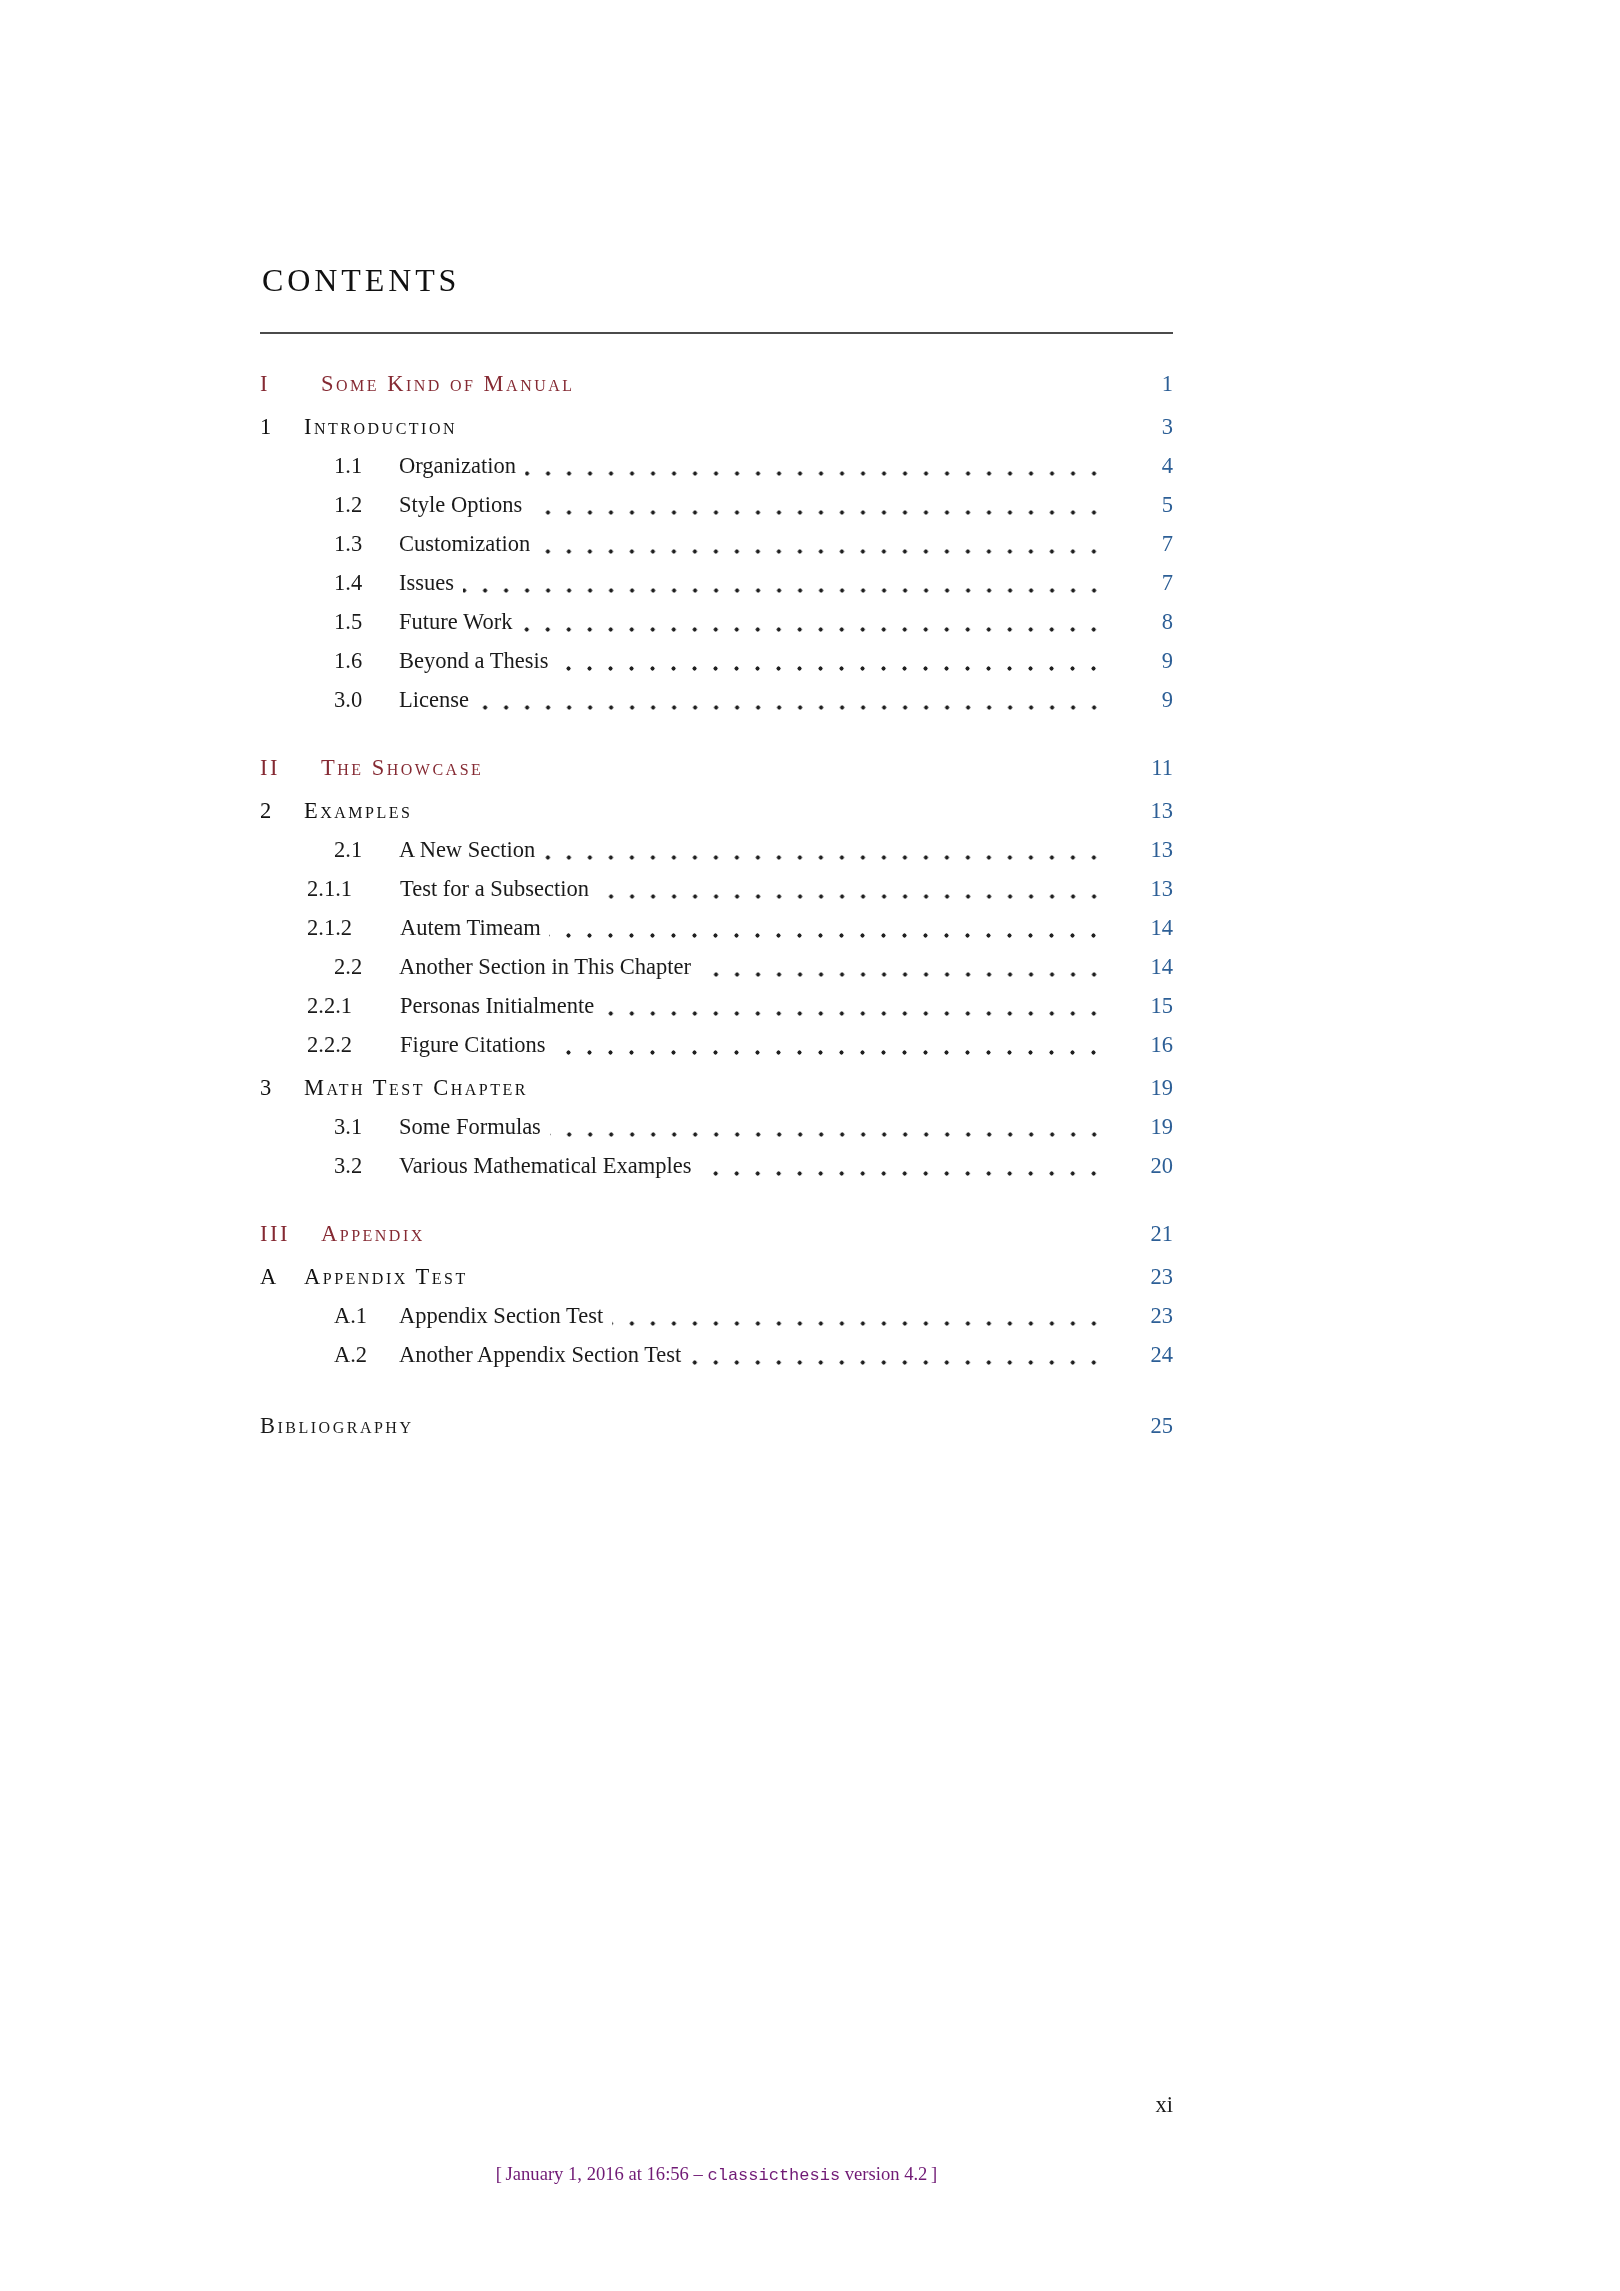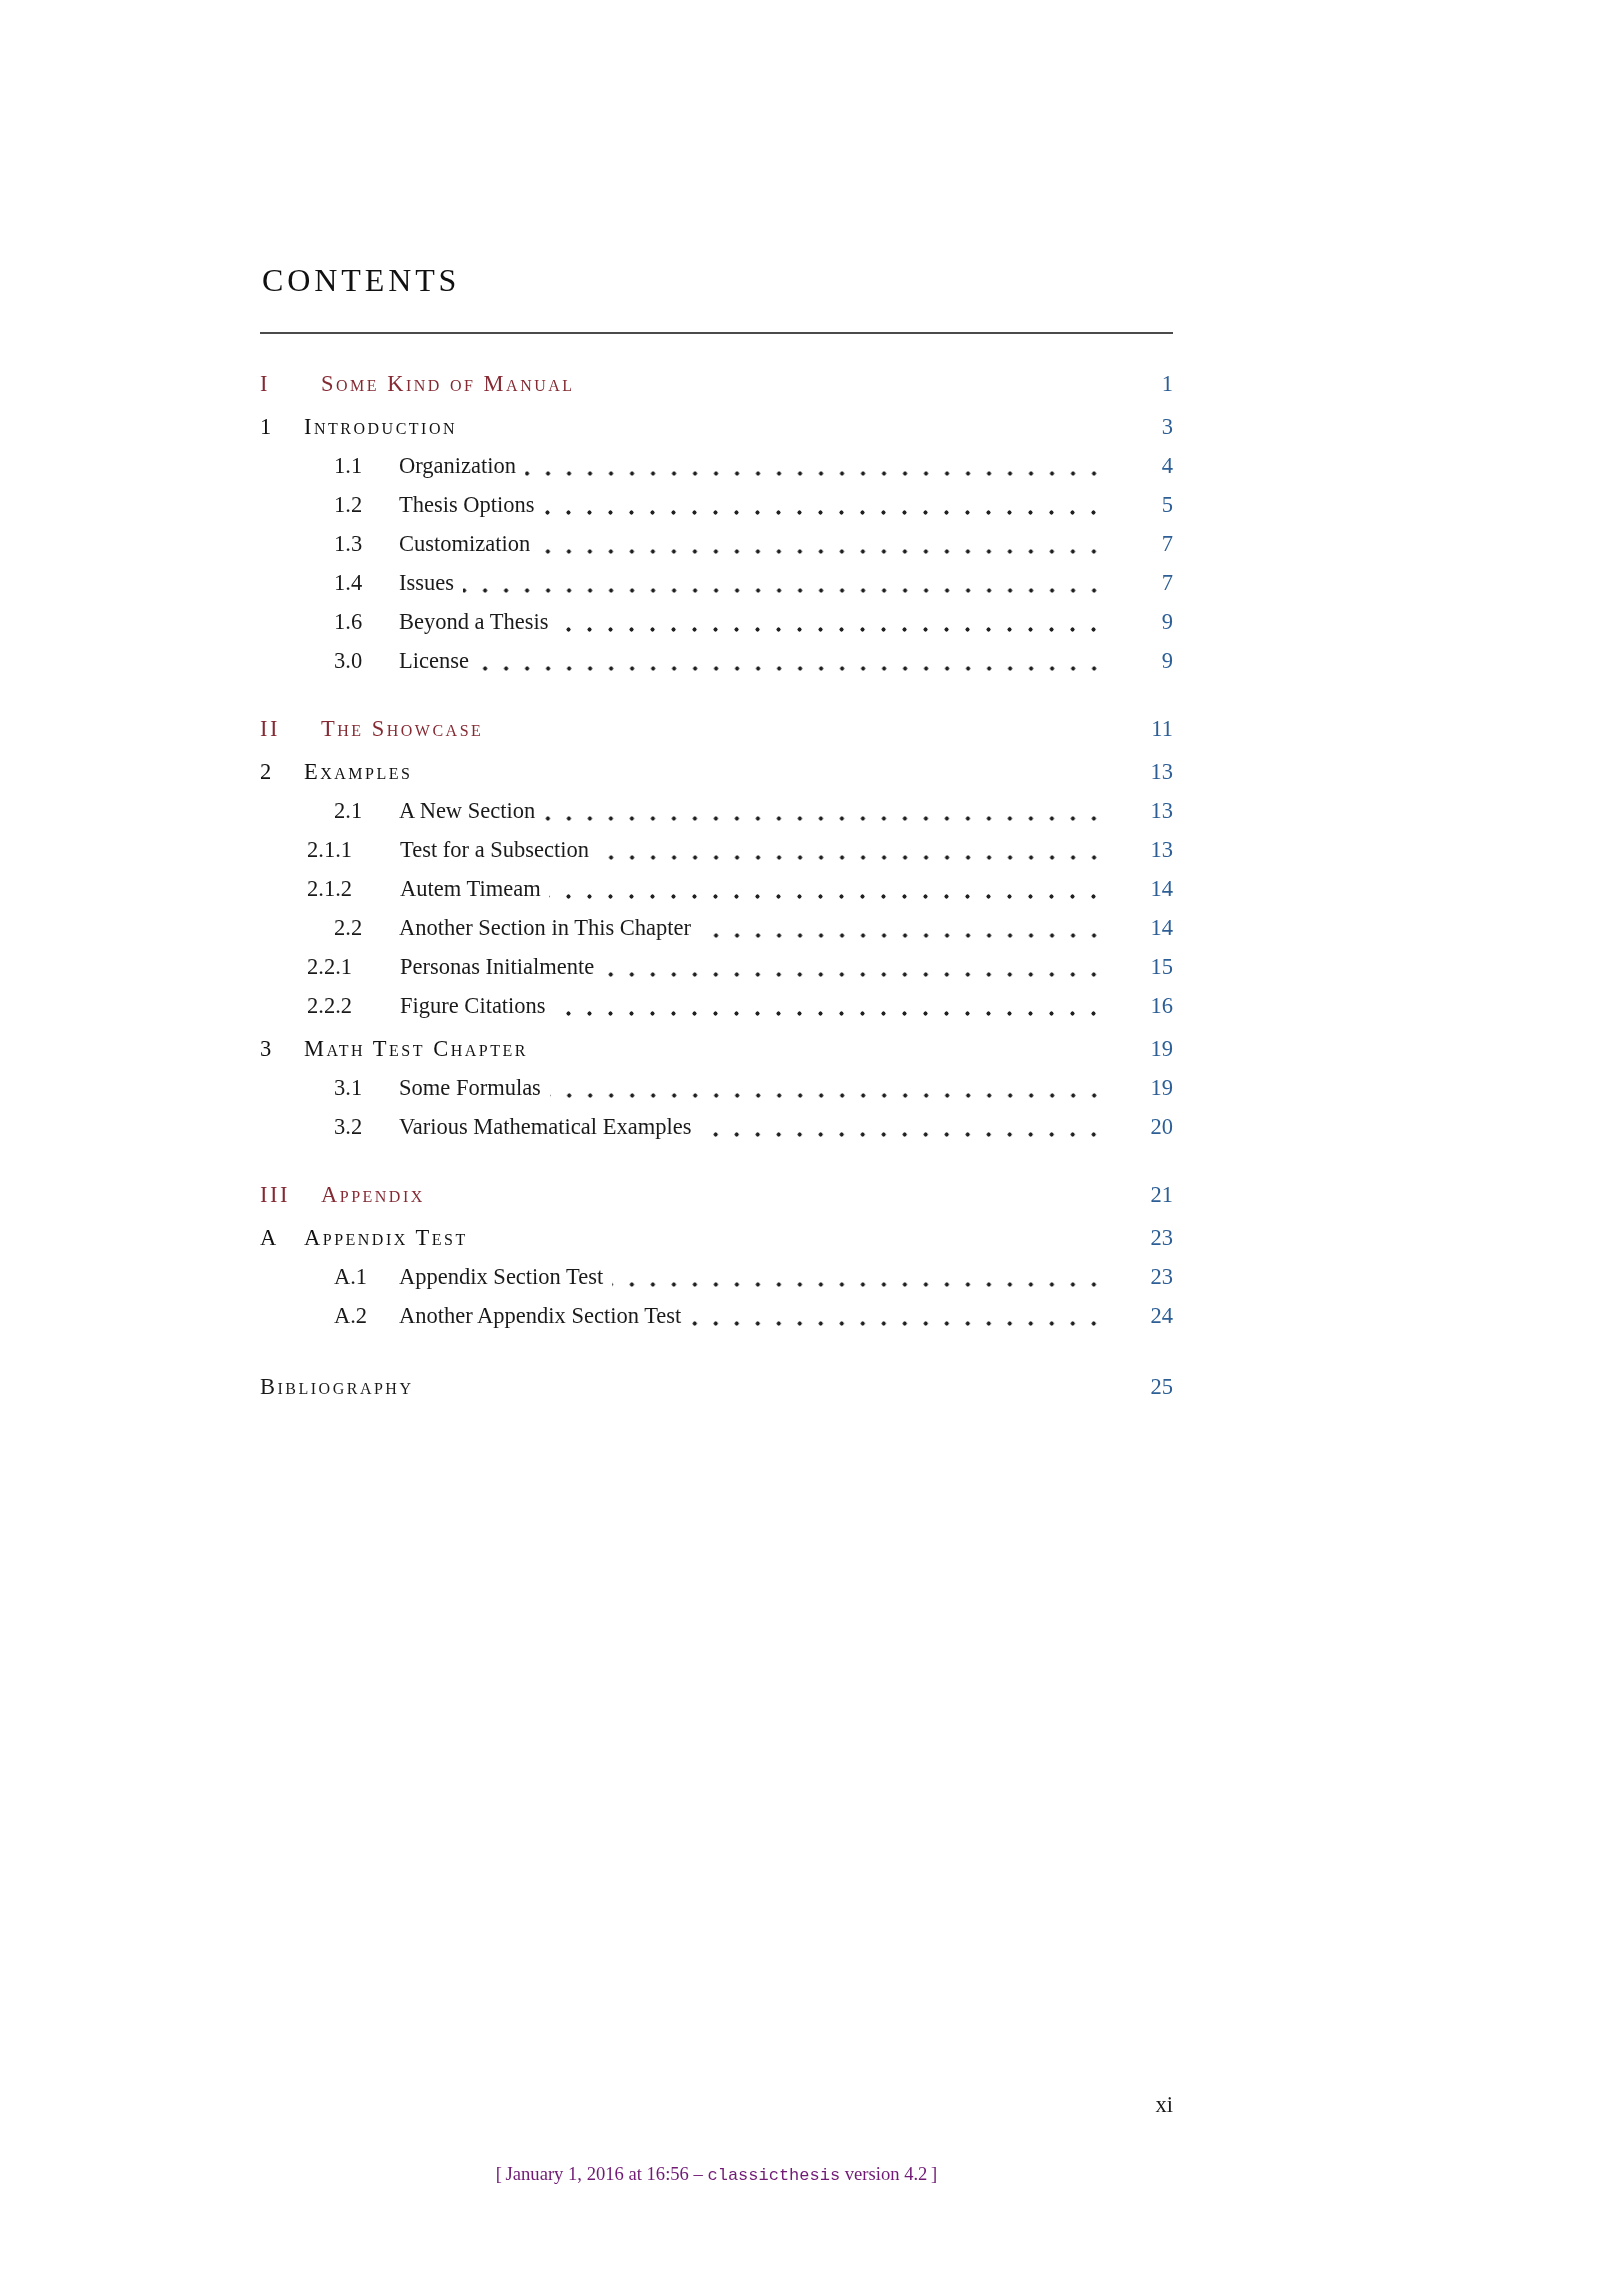--- a/index.html
+++ b/index.html
@@ -103,35 +103,41 @@
           <span class="pg">3</span>
         </div>
         <div class="row section">
           <span class="num">1.1</span>
           <span class="title">Organization</span>
           <span class="leader"></span>
           <span class="pg">4</span>
         </div>
         <div class="row section">
           <span class="num">1.2</span>
-          <span class="title">Thesis Options</span>
+          <span class="title">Style Options</span>
           <span class="leader"></span>
           <span class="pg">5</span>
         </div>
         <div class="row section">
           <span class="num">1.3</span>
           <span class="title">Customization</span>
           <span class="leader"></span>
           <span class="pg">7</span>
         </div>
         <div class="row section">
           <span class="num">1.4</span>
           <span class="title">Issues</span>
           <span class="leader"></span>
           <span class="pg">7</span>
+        </div>
+        <div class="row section">
+          <span class="num">1.5</span>
+          <span class="title">Future Work</span>
+          <span class="leader"></span>
+          <span class="pg">8</span>
         </div>
         <div class="row section">
           <span class="num">1.6</span>
           <span class="title">Beyond a Thesis</span>
           <span class="leader"></span>
           <span class="pg">9</span>
         </div>
         <div class="row section">
           <span class="num">3.0</span>
           <span class="title">License</span>

